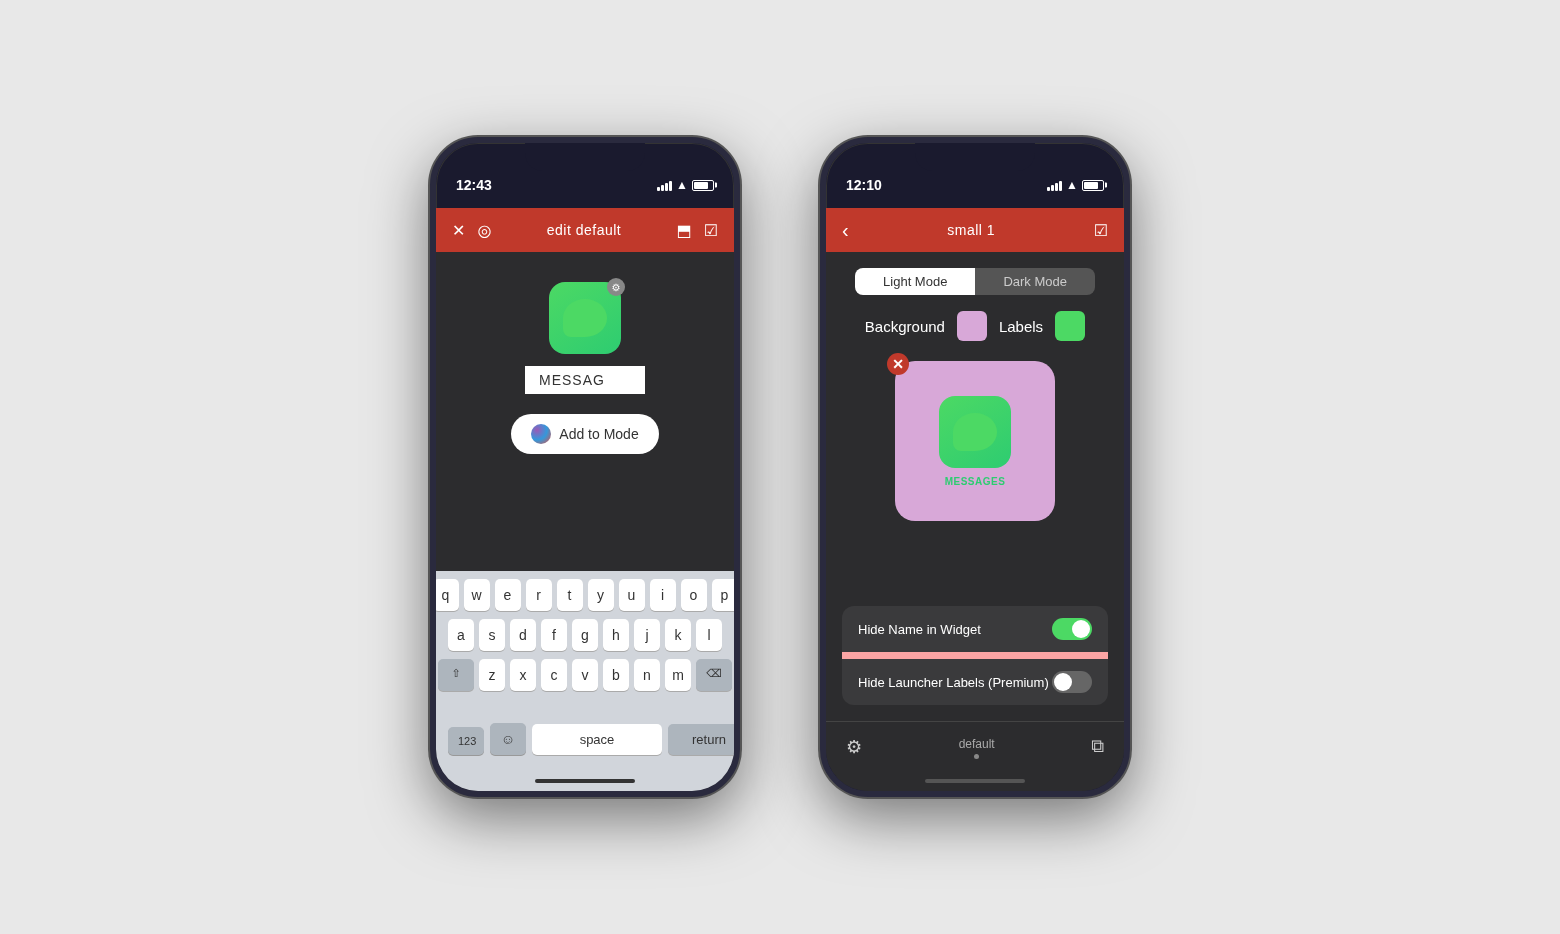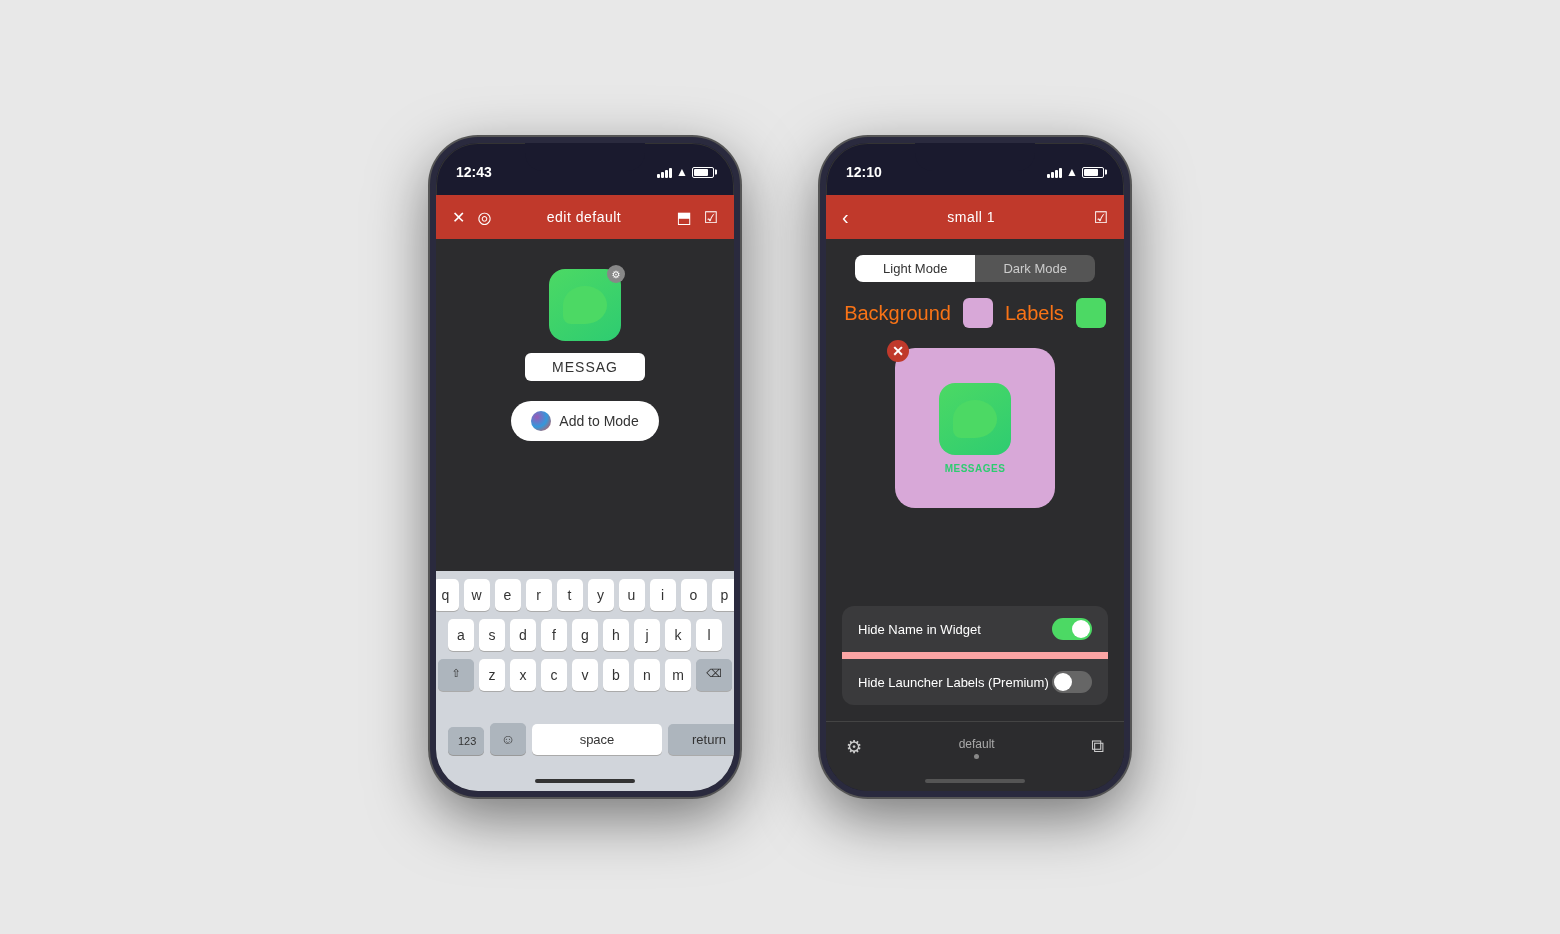--- a/index.html
+++ b/index.html
@@ -81,20 +81,21 @@
 
     
     .status-bar {
       display: flex;
       justify-content: space-between;
       align-items: center;
       padding: 10px 20px 4px;
       height: 52px;
       position: relative;
       z-index: 5;
+      margin-top: 13px;
     }
     .status-time {
       font-size: 14px;
       font-weight: 600;
       color: white;
     }
     .status-icons {
       display: flex;
       align-items: center;
       gap: 4px;
@@ -210,26 +211,26 @@
       display: flex;
       align-items: center;
       justify-content: center;
       font-size: 10px;
       color: white;
     }
 
     .app-name-input {
       background: white;
       border: none;
-      border-radius: 6px;
+      border-radius: 0;
       padding: 6px 14px;
       font-size: 14px;
       font-weight: 500;
       letter-spacing: 1px;
-      text-align: center;
+      text-align: left;
       color: #333;
       width: 120px;
       margin-bottom: 20px;
     }
 
     .add-siri-btn {
       background: white;
       border: none;
       border-radius: 20px;
       padding: 10px 20px;
@@ -360,22 +361,22 @@
     }
 
     .color-row {
       display: flex;
       align-items: center;
       gap: 12px;
       margin-bottom: 20px;
       justify-content: center;
     }
     .color-label {
-      color: #f97316;
-      font-size: 20px;
+      color: #ffffff;
+      font-size: 15px;
     }
     .color-swatch {
       width: 30px;
       height: 30px;
       border-radius: 6px;
       cursor: pointer;
     }
 
     .widget-preview {
       display: flex;

